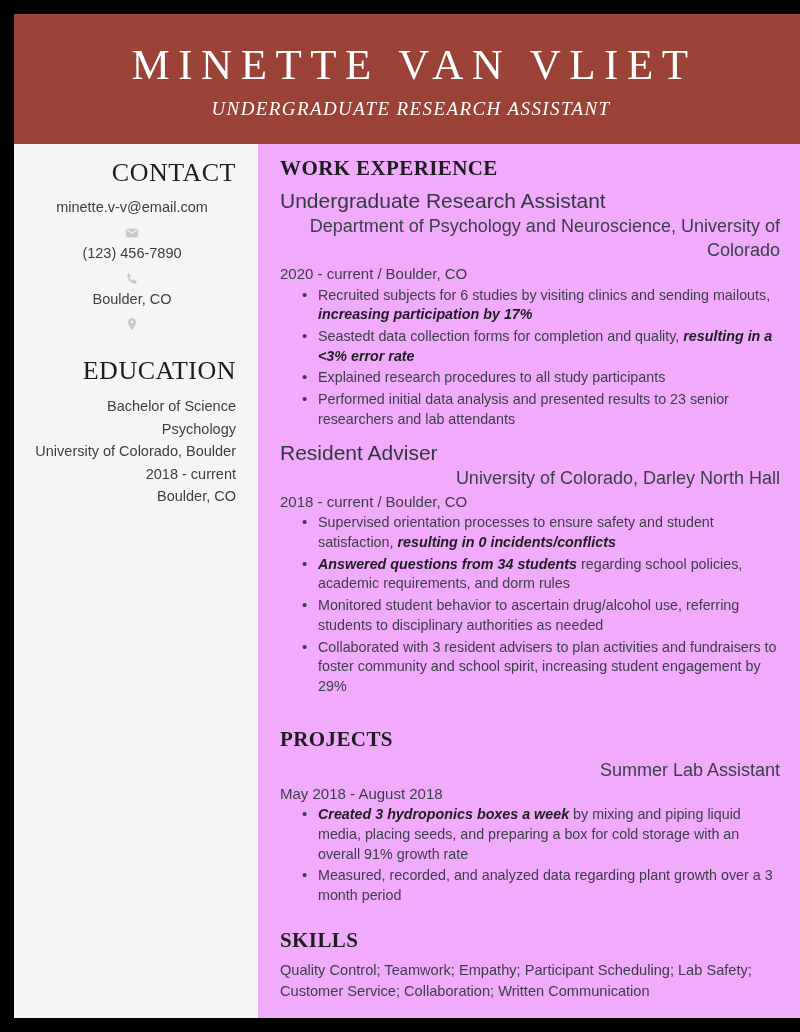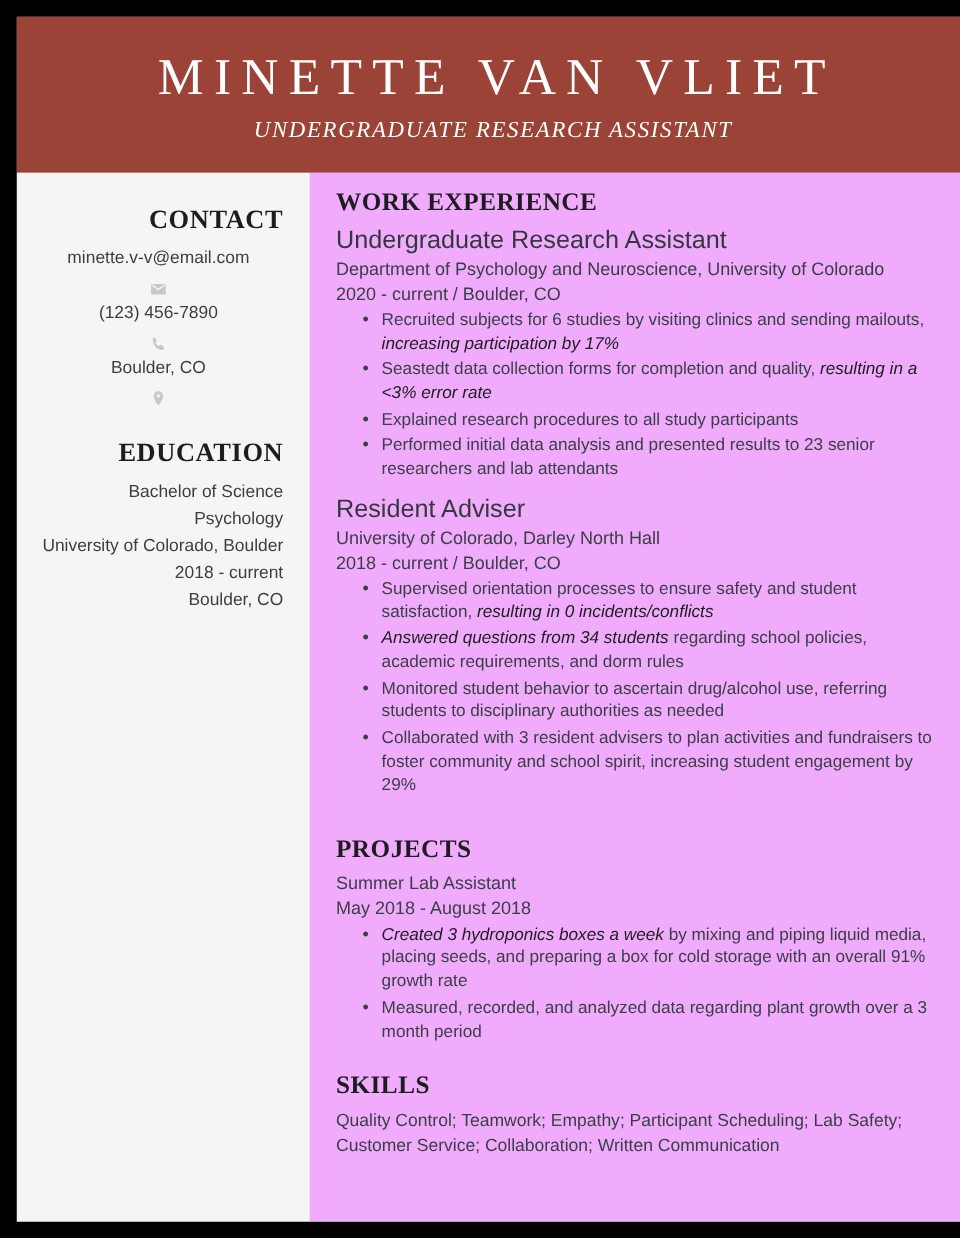--- a/index.html
+++ b/index.html
@@ -69,26 +69,25 @@
 
   .main {
     flex: 1 1 auto;
     background: #f0abfc;
     padding: 12px 26px 0 22px;
   }
 
   
   .side-heading {
     font-family: "Liberation Serif", serif;
-    font-weight: bold;
-    font-size: 22px;
+    font-weight: normal;
+    font-size: 26px;
     color: #1d1d1f;
     letter-spacing: 0.5px;
     margin-bottom: 9px;
-    margin-top: 12px;
   }
   .side-block { margin-bottom: 25px; }
 
   .contact-row {
     display: flex;
     align-items: center;
     justify-content: flex-end;
     gap: 7px;
     margin-bottom: 3px;
     font-size: 14.5px;
@@ -121,23 +120,24 @@
   }
 
   .job-title {
     font-size: 21px;
     font-weight: 400;
     color: #33383e;
     line-height: 1.25;
     margin-bottom: 1px;
   }
   .job-org {
-    font-size: 15px;
+    font-size: 18px;
     color: #3a3f45;
     line-height: 1.32;
+    text-align: right;
   }
   .job-meta {
     font-size: 15px;
     color: #3a3f45;
     line-height: 1.45;
     margin-bottom: 1px;
   }
   .job-meta .sep { padding: 0 4px; }
 
   ul.bullets {
@@ -154,21 +154,21 @@
     margin-bottom: 2px;
   }
   ul.bullets li::before {
     content: "\2022";
     position: absolute;
     left: 0;
     top: -1px;
     font-size: 15px;
     color: #3a3f45;
   }
-  .em { font-weight: normal; font-style: italic; color: #1d1d1f; }
+  .em { font-weight: bold; font-style: italic; color: #1d1d1f; }
 
   .job-entry { margin-bottom: 10px; }
   .gap-lg { height: 20px; }
   .gap-md { height: 12px; }
 
   .skills-text {
     font-size: 14.6px;
     color: #3a3f45;
     line-height: 1.42;
   }

